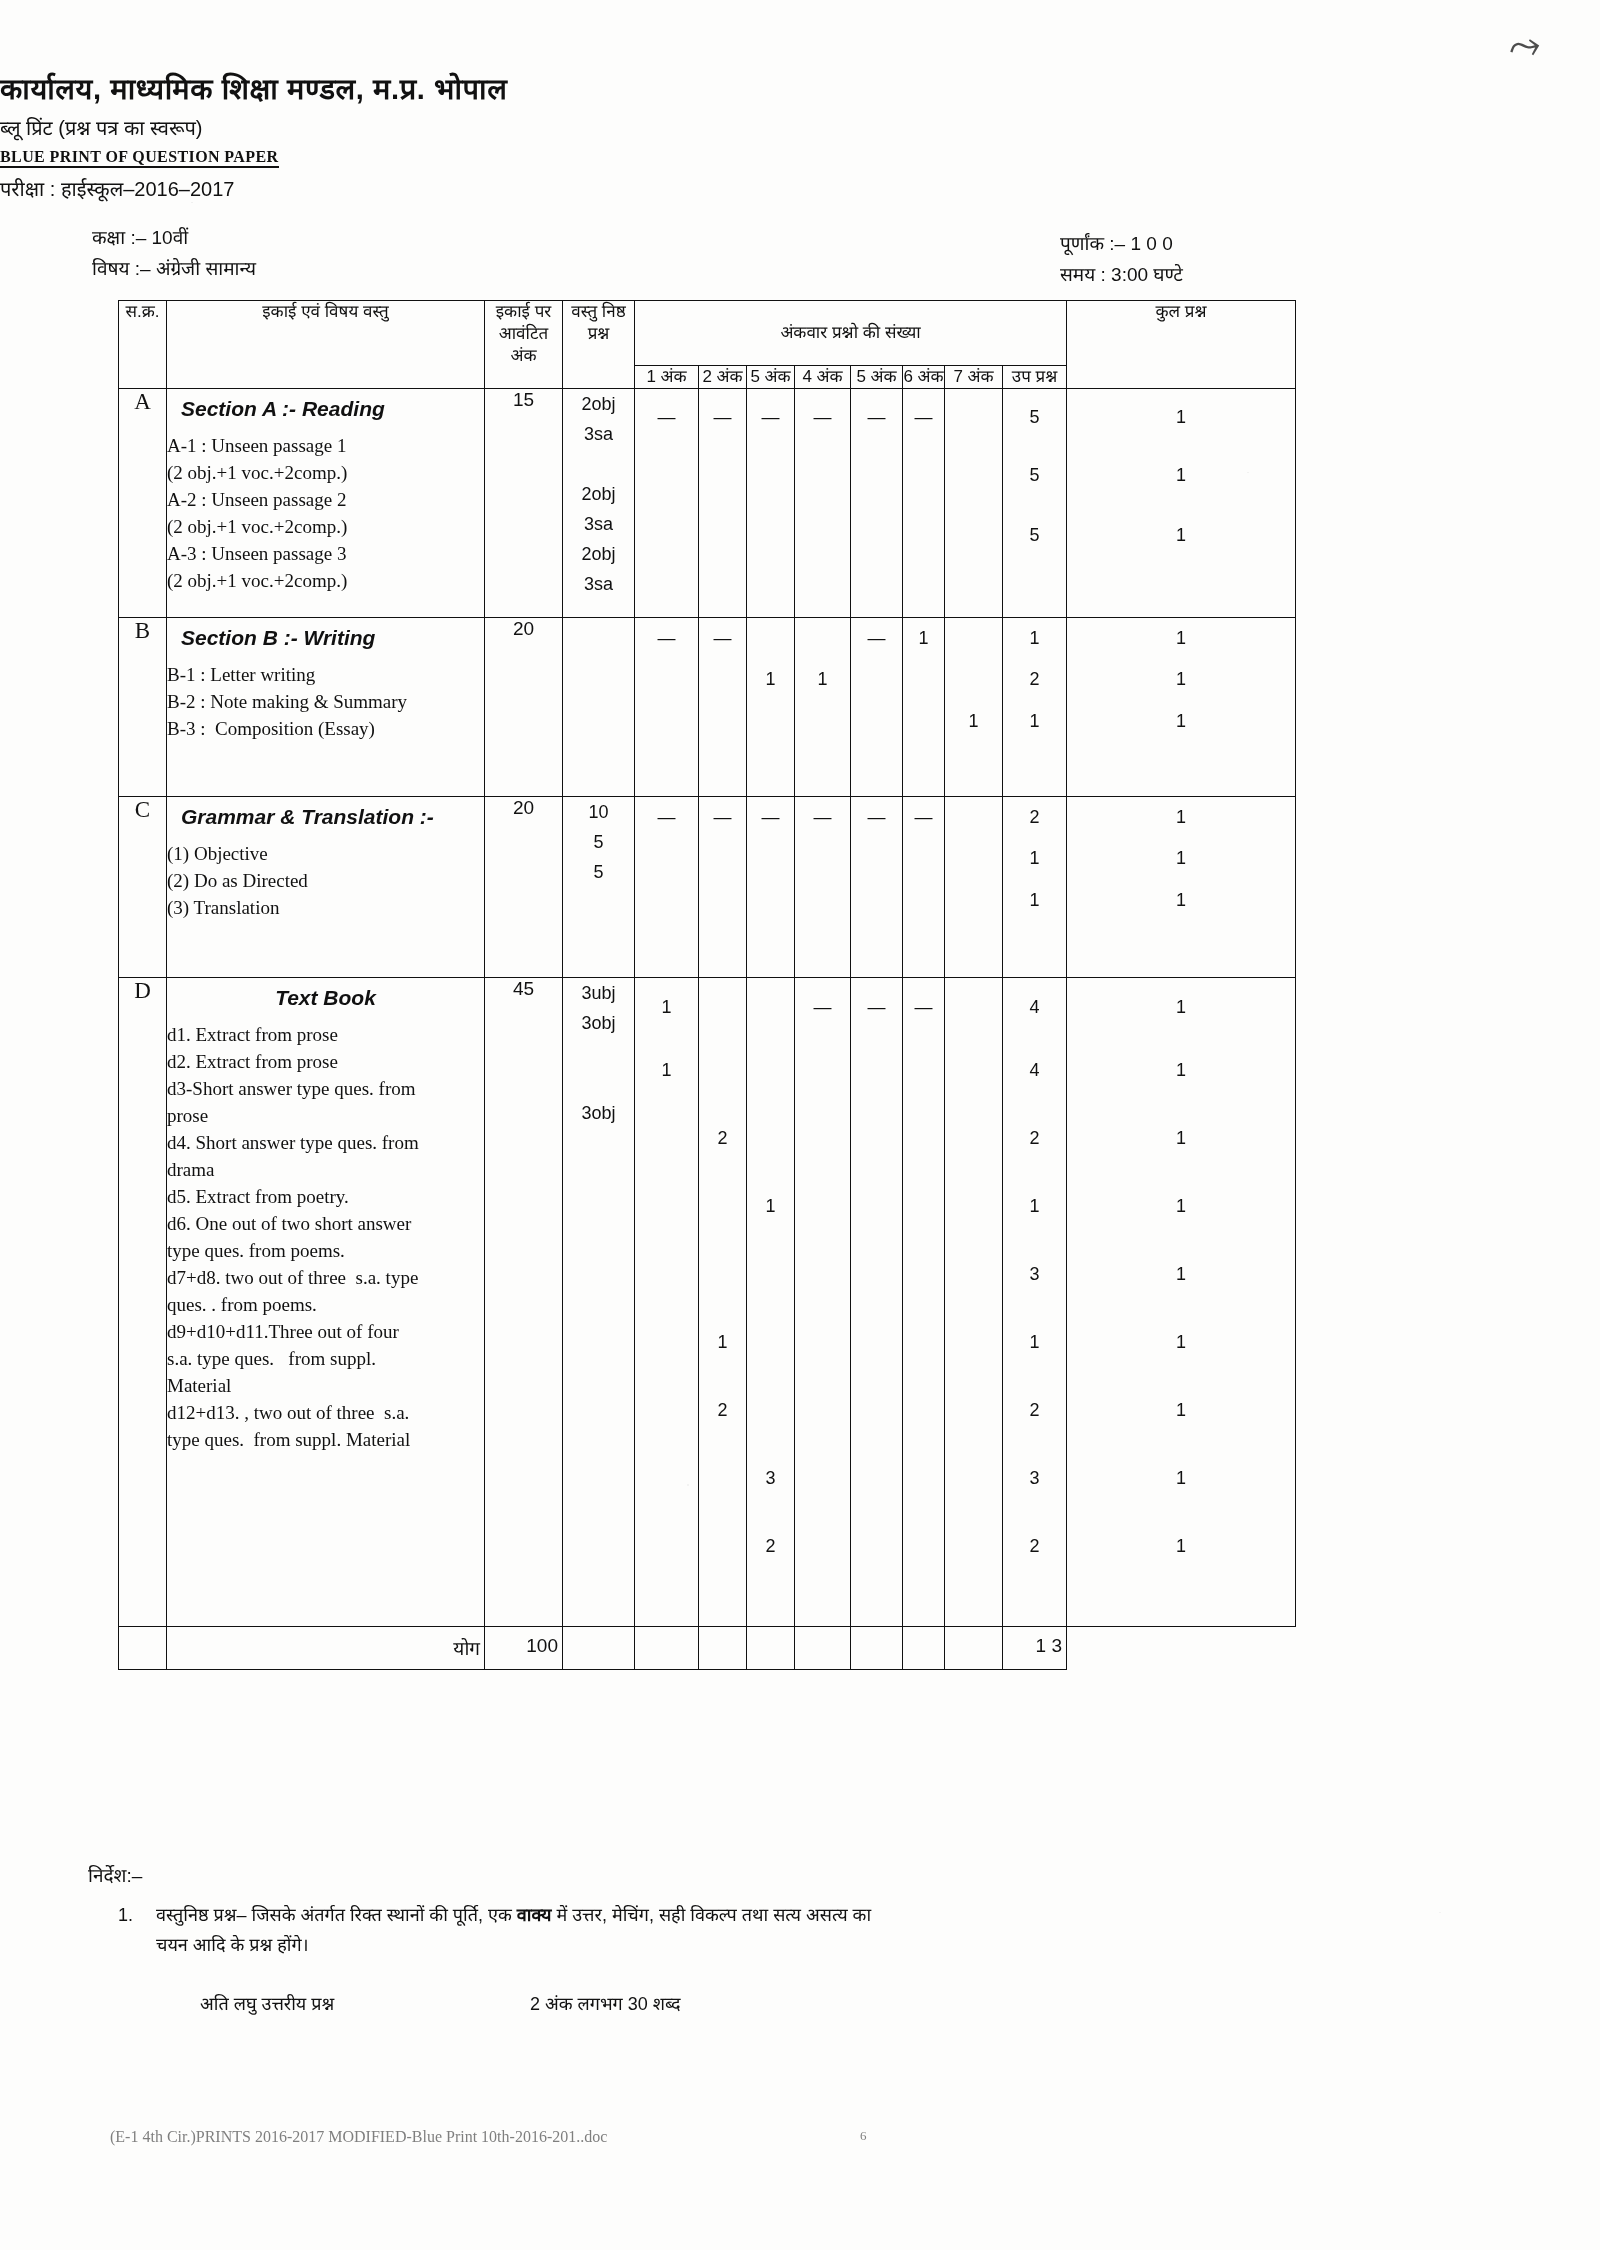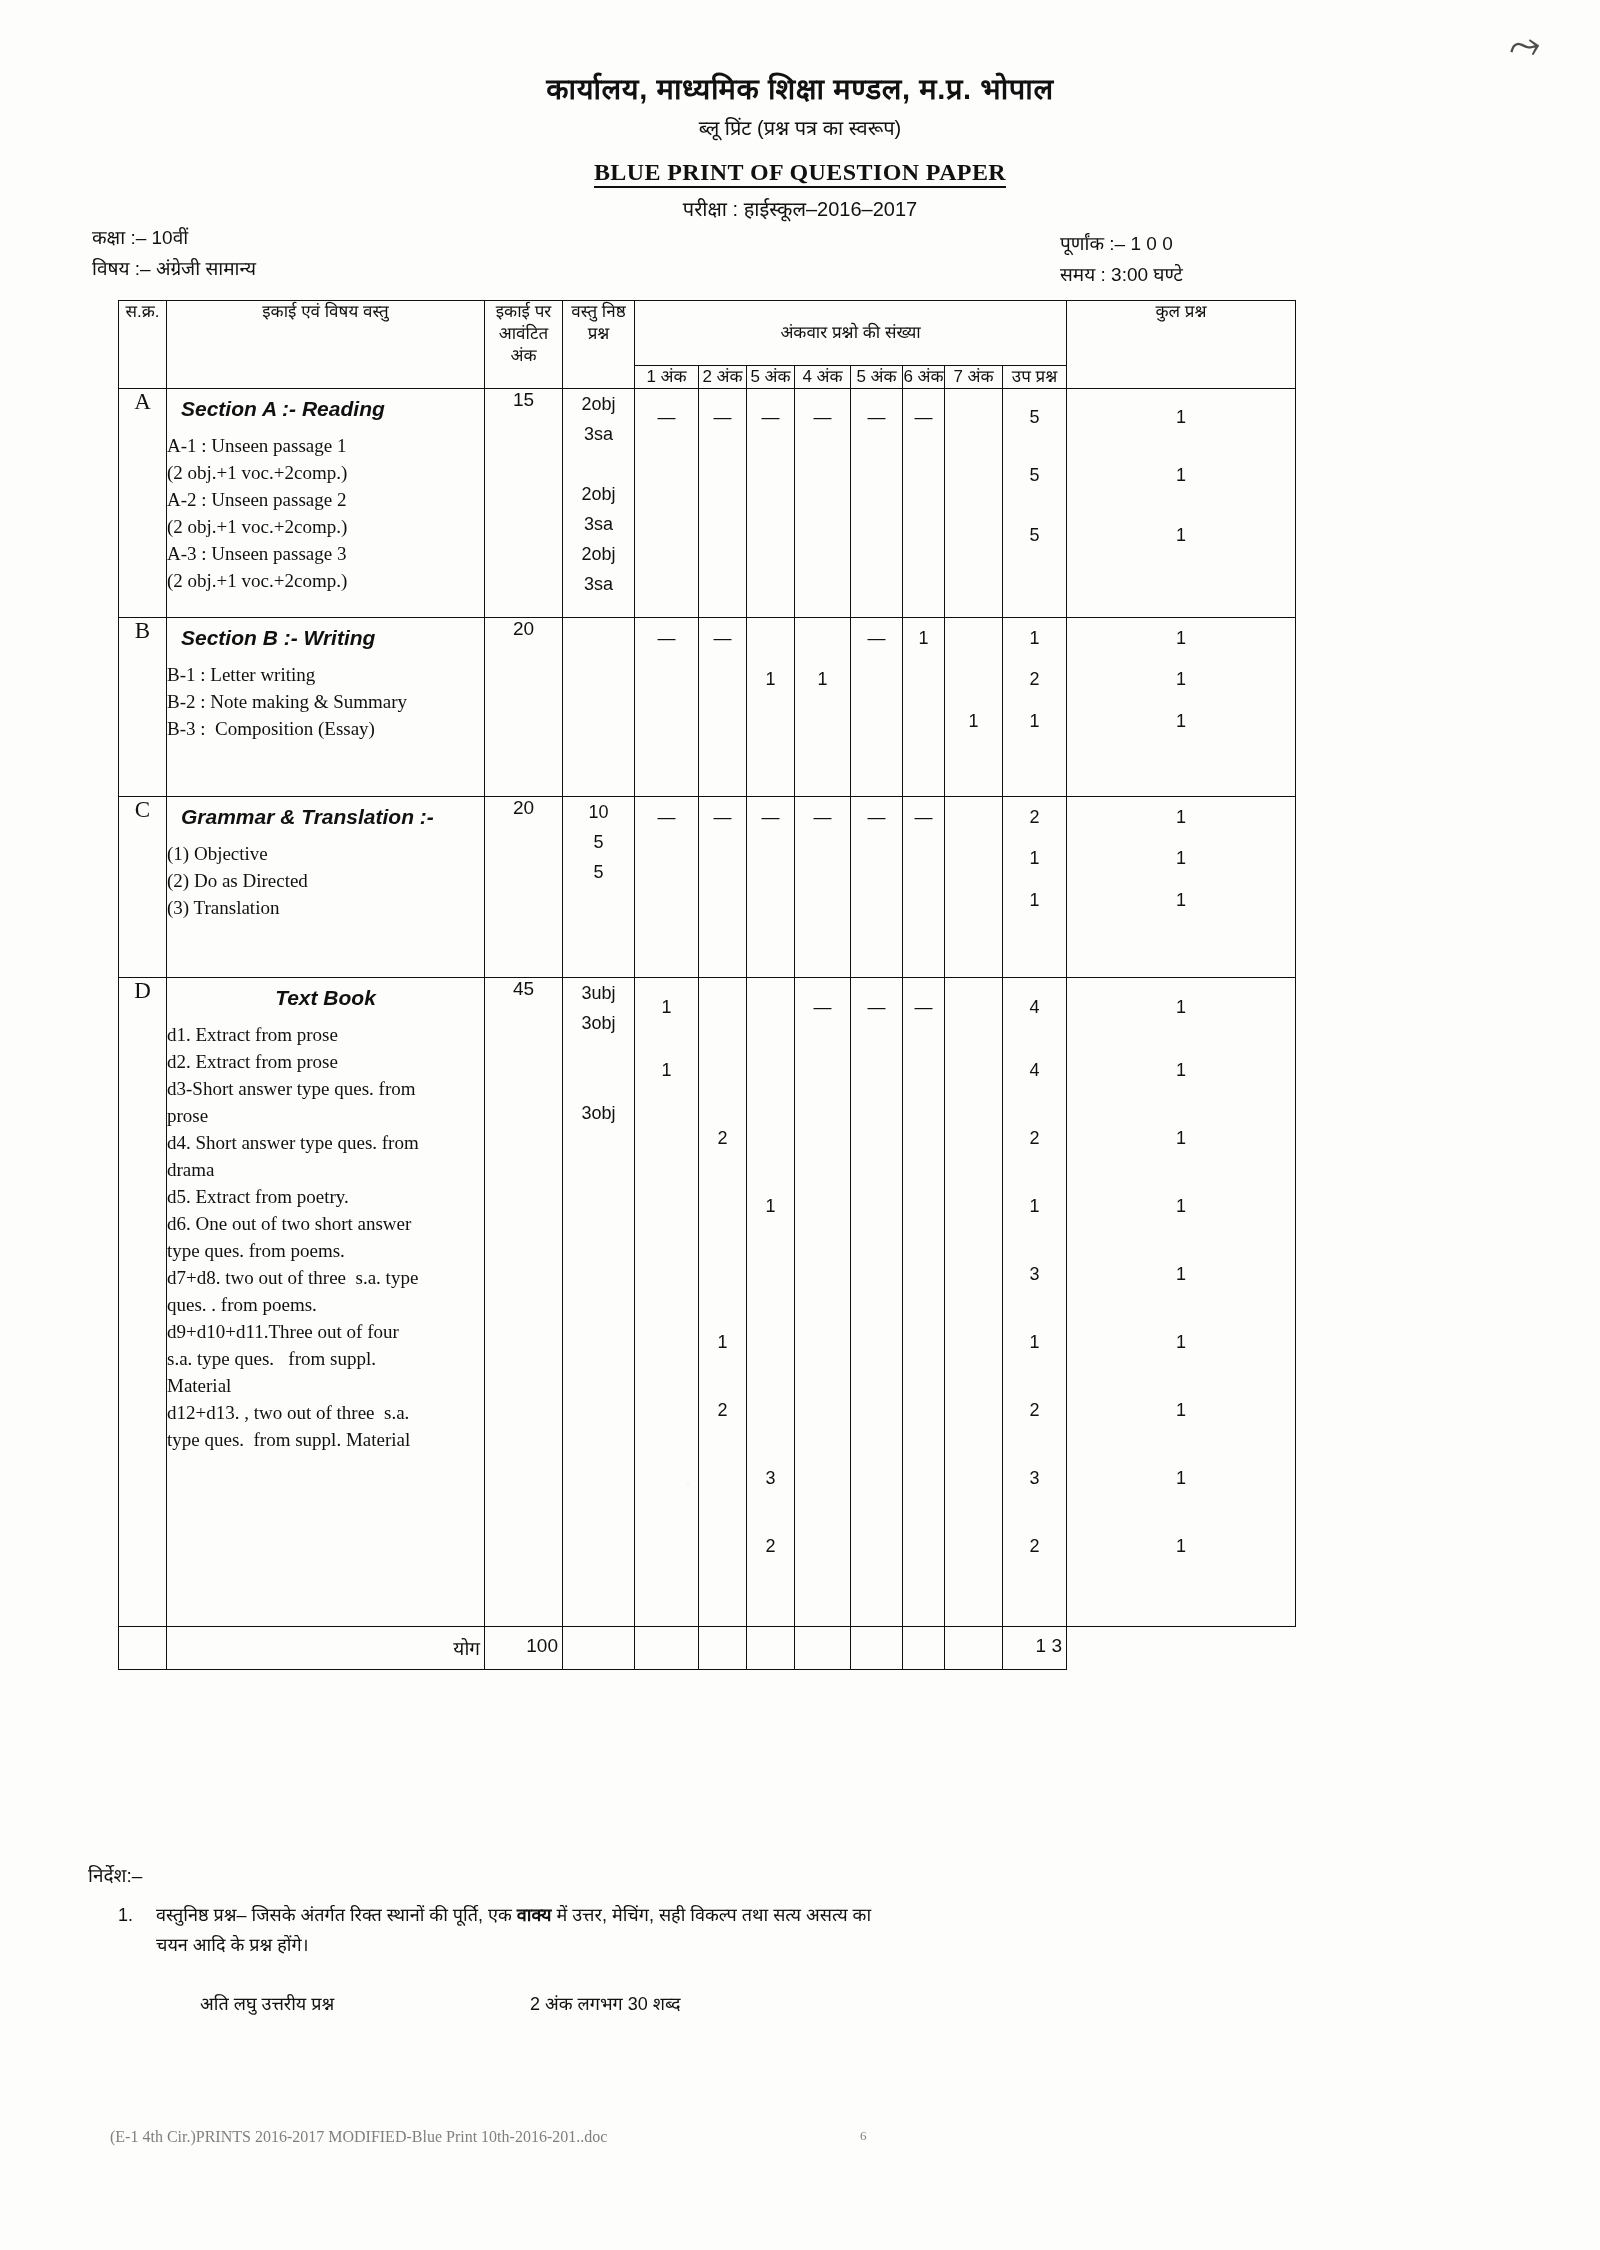--- a/index.html
+++ b/index.html
@@ -6,24 +6,24 @@
   body{width:1600px;height:2250px;position:relative;font-family:"Liberation Serif",serif;color:#111;}
   .page{position:absolute;inset:0;background:#fdfdfc;}
   .noise{position:absolute;inset:0;pointer-events:none;
     background:
       radial-gradient(circle at 12% 9%, rgba(0,0,0,.05) 0 1px, transparent 1px),
       radial-gradient(circle at 78% 21%, rgba(0,0,0,.045) 0 1px, transparent 1px),
       radial-gradient(circle at 43% 66%, rgba(0,0,0,.04) 0 1px, transparent 1px),
       radial-gradient(circle at 90% 85%, rgba(0,0,0,.04) 0 1px, transparent 1px);}
 
   
-  .hdr{position:absolute;left:0;right:0;top:68px;text-align:center;}
+  .hdr{position:absolute;left:0;right:0;top:68px;}
   .hdr .dev1{font-family:"Liberation Sans",sans-serif;font-size:29px;font-weight:700;letter-spacing:.6px;}
   .hdr .dev2{font-family:"Liberation Sans",sans-serif;font-size:20px;margin-top:7px;}
-  .hdr .eng{font-size:24px;font-weight:700;margin-top:18px;display:inline-block;border-bottom:2px solid #111;letter-spacing:.4px;}
+  .hdr .eng{font-size:16px;font-weight:700;margin-top:7px;display:inline-block;border-bottom:2px solid #111;letter-spacing:.4px;}
   .hdr .exam{font-family:"Liberation Sans",sans-serif;font-size:20px;margin-top:7px;}
 
   .metaL{position:absolute;left:92px;top:222px;font-family:"Liberation Sans",sans-serif;font-size:19px;line-height:31px;}
   .metaR{position:absolute;left:1060px;top:228px;font-family:"Liberation Sans",sans-serif;font-size:19px;line-height:31px;}
 
   
   .tbl{position:absolute;left:118px;top:300px;width:1178px;border-collapse:collapse;table-layout:fixed;}
   .tbl td,.tbl th{border:1px solid #111;padding:0;vertical-align:top;font-weight:400;}
   .hcell{text-align:center;font-family:"Liberation Sans",sans-serif;font-size:17px;line-height:22px;padding:5px 2px;vertical-align:top;}
   .hcell.mid{vertical-align:middle;}

